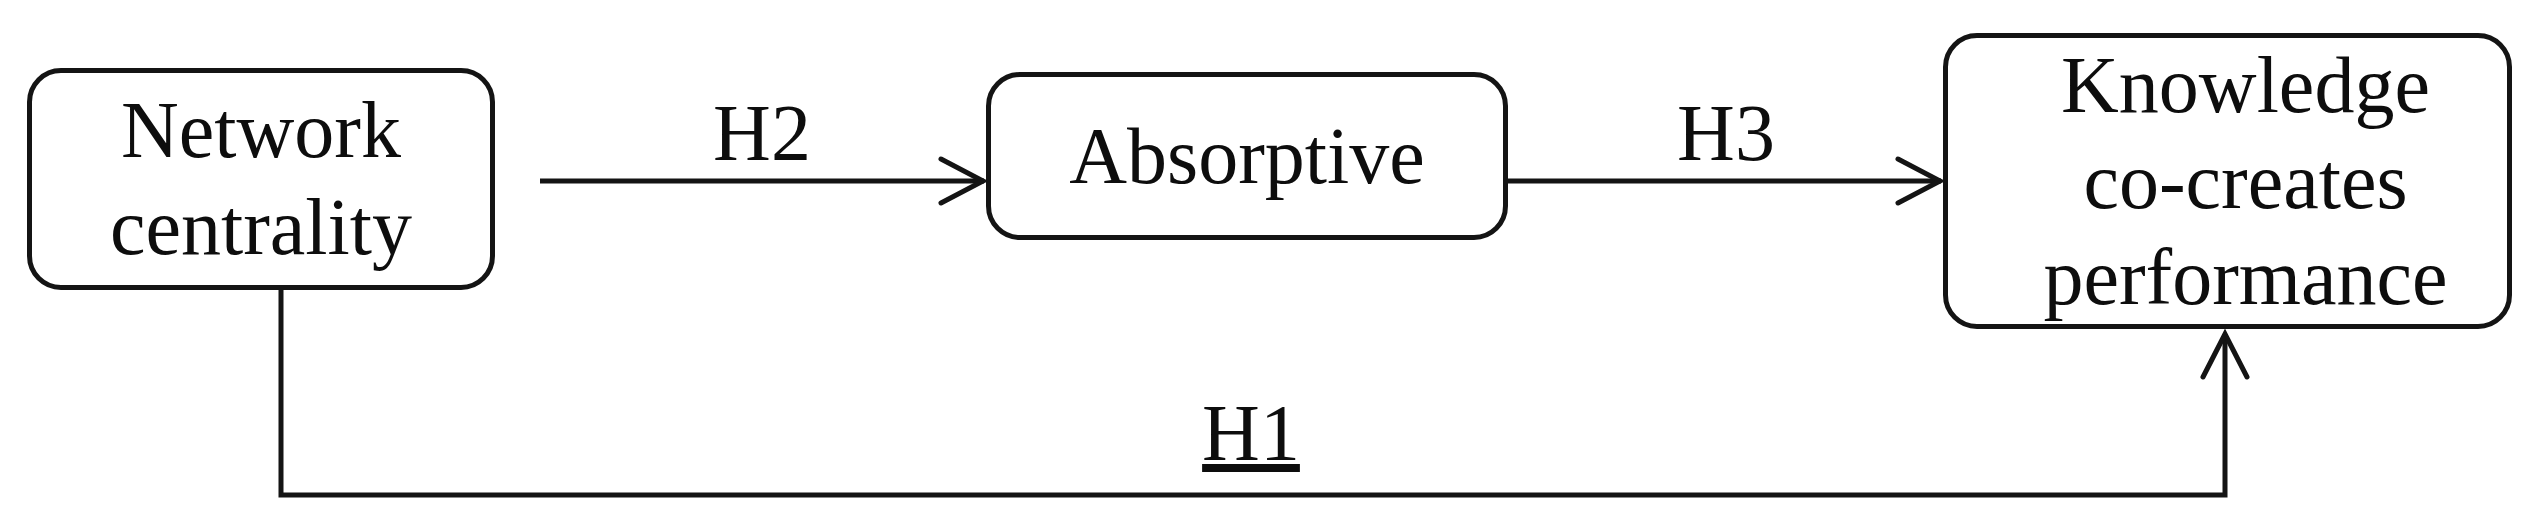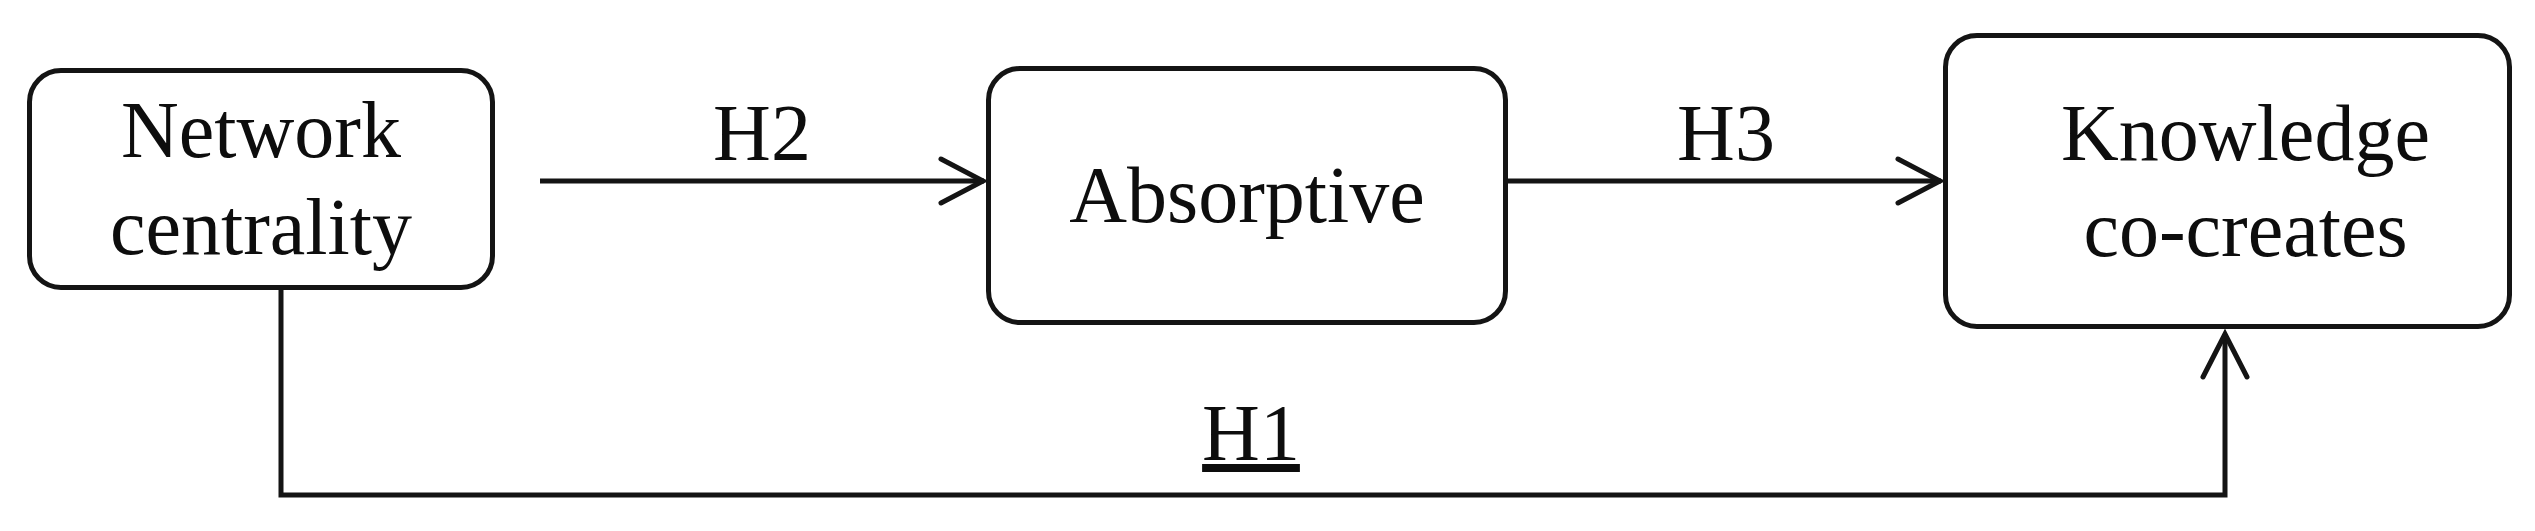--- a/index.html
+++ b/index.html
@@ -32,21 +32,21 @@
     display: flex;
     flex-direction: column;
     align-items: center;
     justify-content: center;
     text-align: center;
     font-size: 80px;
     line-height: 97px;
     white-space: nowrap;
   }
   .node-network    { left: 27px;   top: 68px;  width: 468px; height: 222px; }
-  .node-absorptive { left: 986px;  top: 66px;  width: 522px; height: 259px; }
+  .node-absorptive { left: 986px;  top: 72px;  width: 522px; height: 168px; }
   .node-knowledge  { left: 1943px; top: 33px;  width: 569px; height: 296px; line-height: 96px; padding-left: 36px; }
   .edge-label {
     position: absolute;
     font-size: 80px;
     line-height: 80px;
     transform: translateX(-50%);
     white-space: nowrap;
   }
   .edge-label-h2 { left: 762px;  top: 93px; }
   .edge-label-h3 { left: 1726px; top: 93px; text-align: center; }
@@ -74,19 +74,20 @@
     <span>centrality</span>
   </div>
 
   <div class="node node-absorptive">
     <span>Absorptive</span>
   </div>
 
   <div class="node node-knowledge">
     <span>Knowledge</span>
     <span>co-creates</span>
+    <span>performance</span>
   </div>
 
   <div class="edge-label edge-label-h2">H2</div>
   <div class="edge-label edge-label-h3">H3</div>
   <div class="edge-label edge-label-h1">H1</div>
 
 </div>
 
 </body></html>

